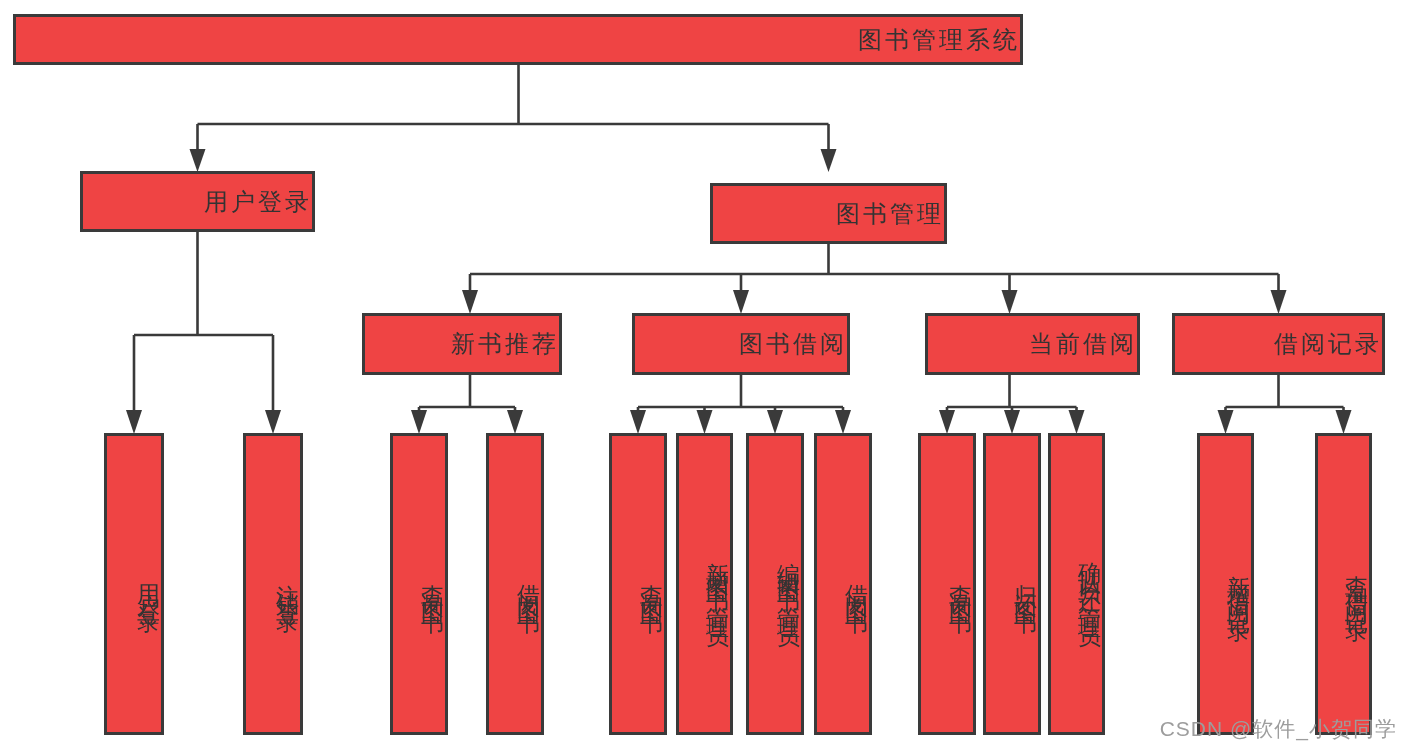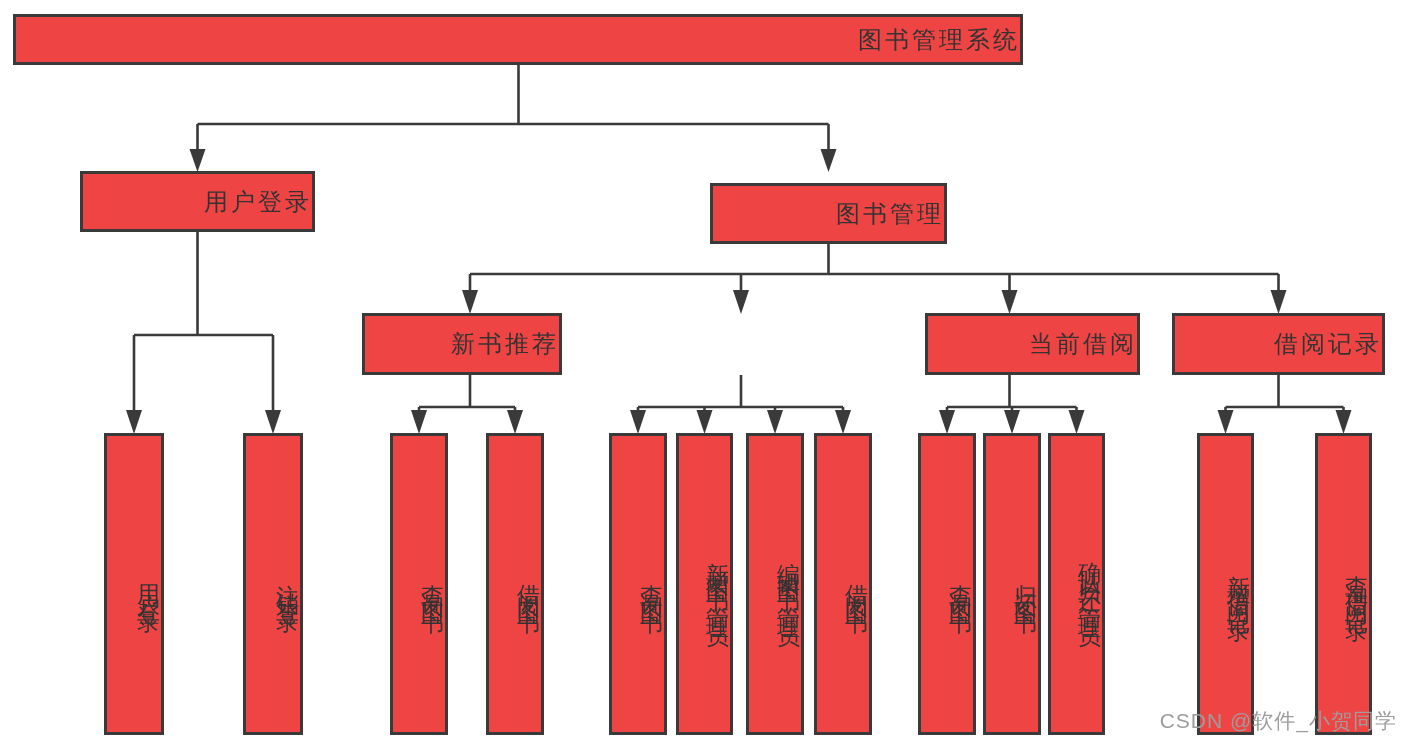--- a/index.html
+++ b/index.html
@@ -39,21 +39,21 @@
   .vbox span{
     writing-mode:vertical-rl;
     text-orientation:mixed;
     font-size:23px;
     letter-spacing:9px;
     line-height:1.1;
     white-space:nowrap;
   }
   .watermark{
     position:absolute;
-    right:8px;bottom:12px;
+    right:8px;bottom:4px;
     font-size:21px;
     color:var(--watermark);
     letter-spacing:1px;
     z-index:5;
     white-space:nowrap;
   }
 </style>
 </head>
 <body>
 
@@ -116,20 +116,23 @@
   <div class="node hbox" style="left:80px;top:171px;width:235px;height:61px;">
     <span>用户登录</span>
   </div>
   <div class="node hbox" style="left:710px;top:171px;width:237px;height:61px;margin-top:12px;">
     <span>图书管理</span>
   </div>
 
   <div class="node hbox" style="left:362px;top:313px;width:200px;height:62px;">
     <span>新书推荐</span>
   </div>
+  <div class="node hbox" style="left:632px;top:313px;width:218px;height:62px;">
+    <span>图书借阅</span>
+  </div>
   <div class="node hbox" style="left:902px;top:313px;width:215px;height:62px;margin-left:23px;">
     <span>当前借阅</span>
   </div>
   <div class="node hbox" style="left:1172px;top:313px;width:213px;height:62px;">
     <span>借阅记录</span>
   </div>
 
   <div class="node vbox" style="left:104px;top:433px;width:60px;height:302px;">
     <span>用户登录</span>
   </div>

